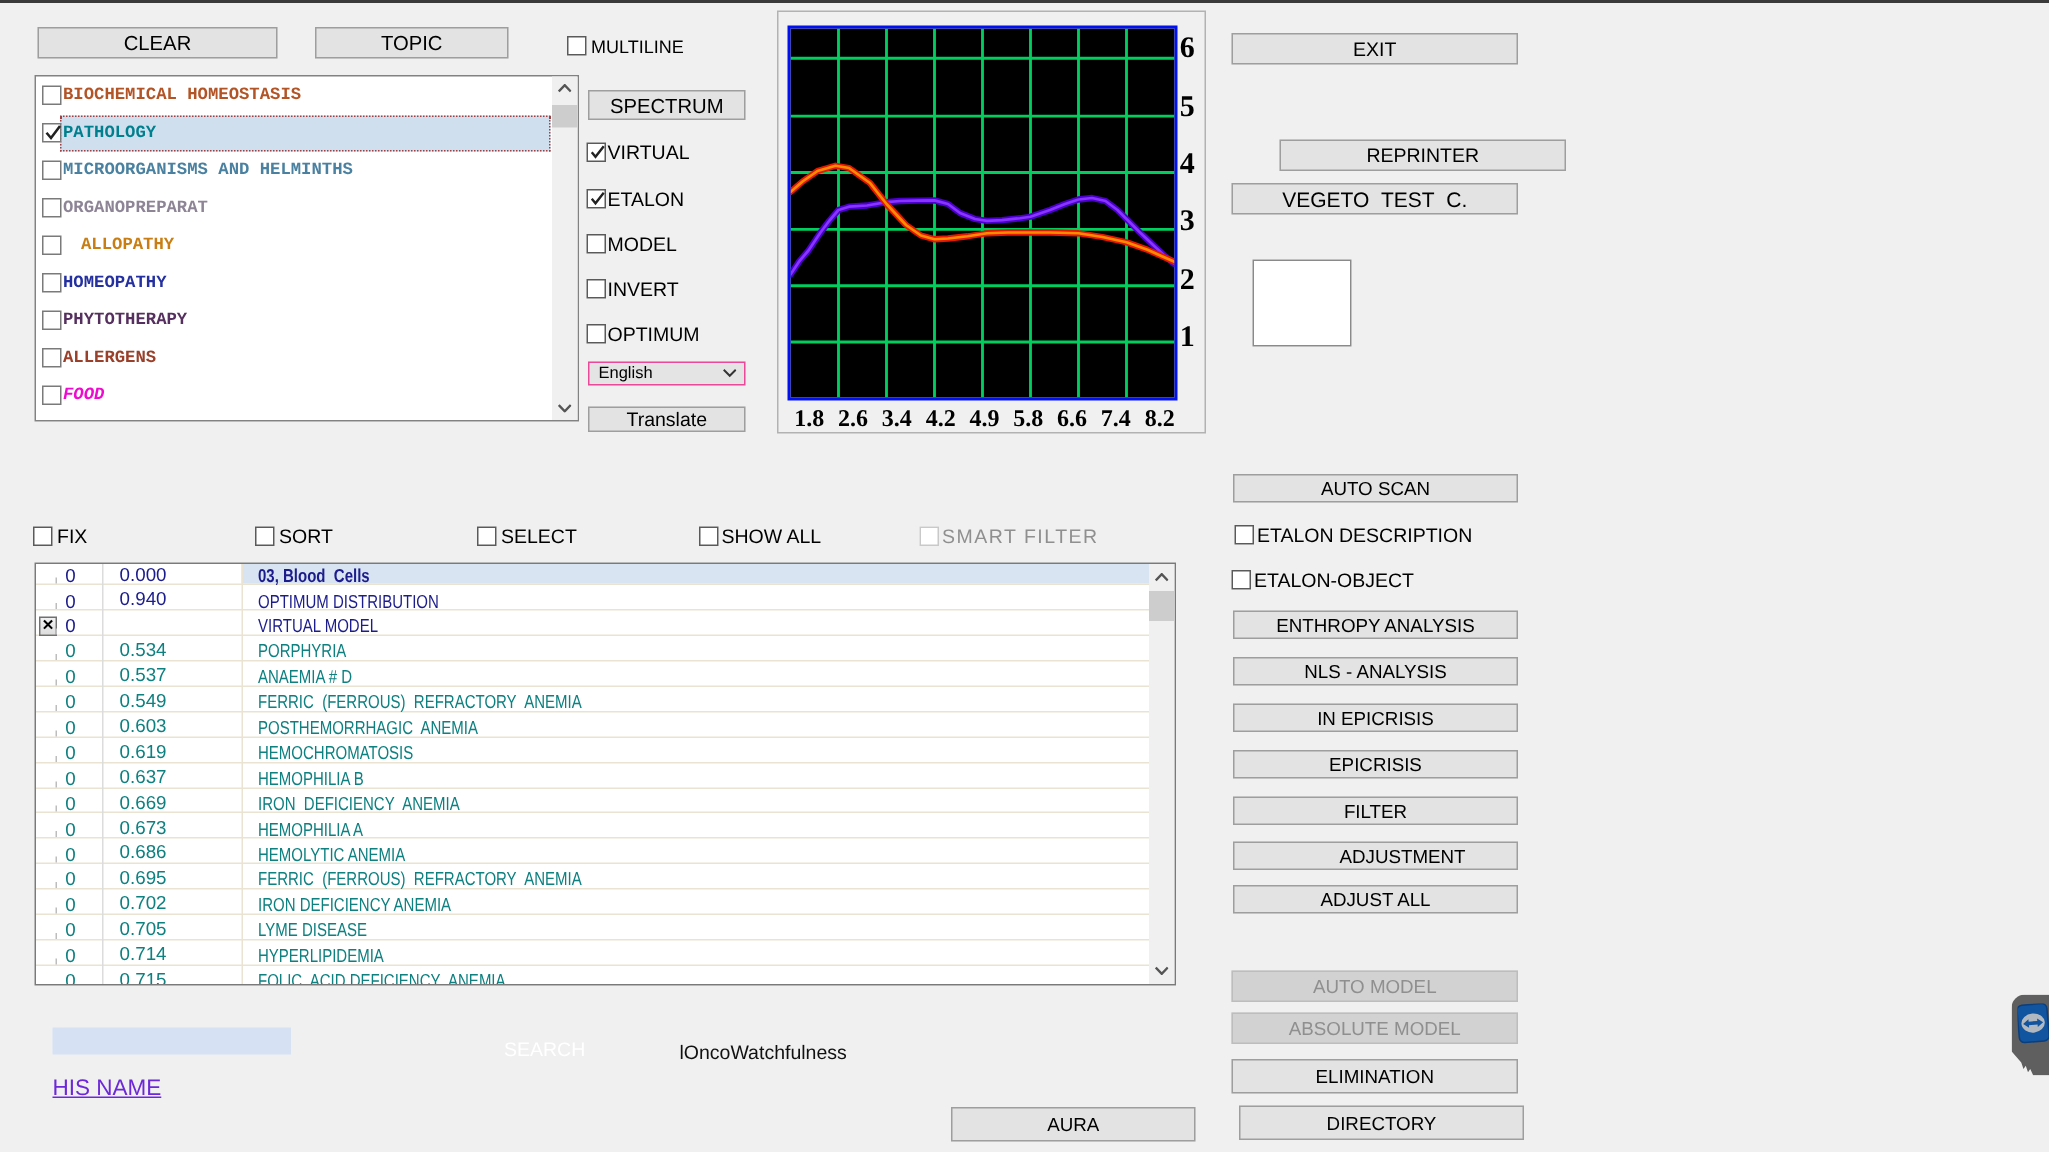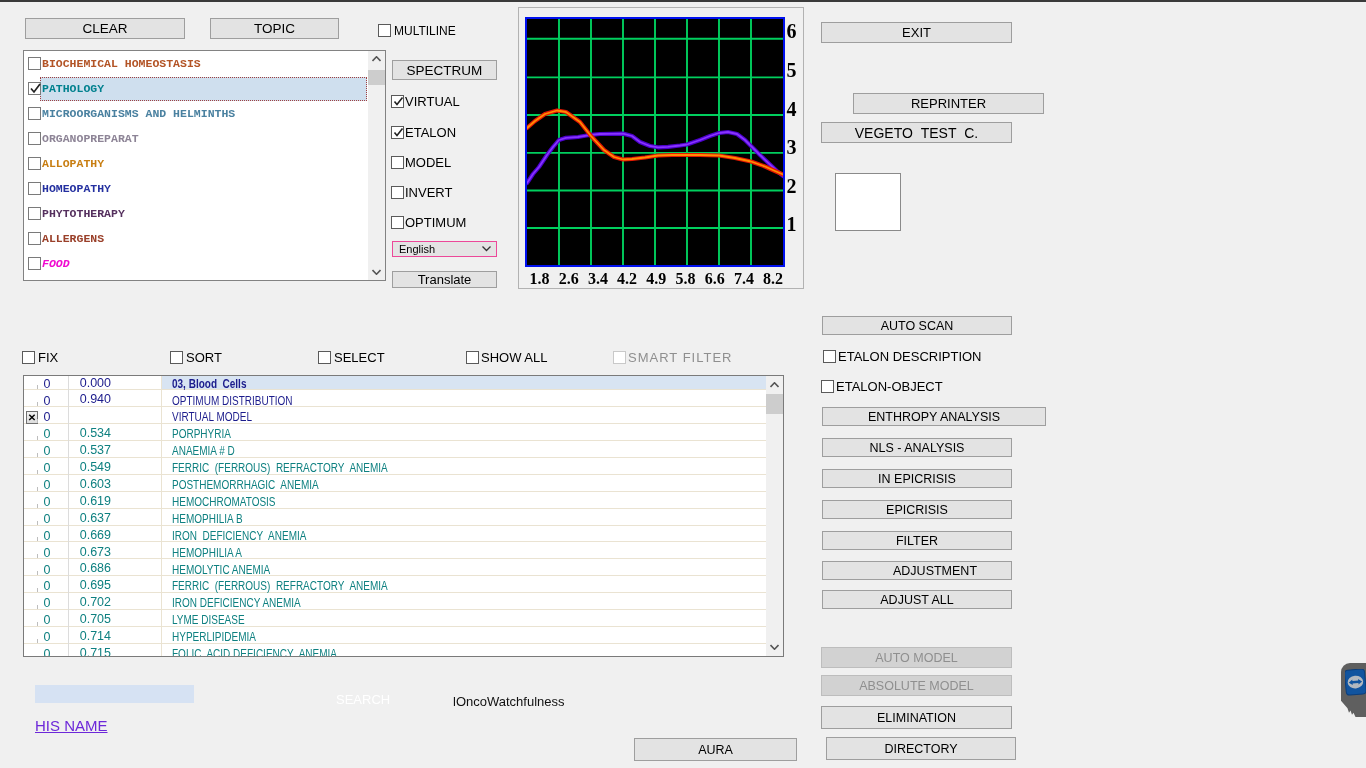--- a/index.html
+++ b/index.html
@@ -27,21 +27,21 @@
 <div class="btn" style="left:210px;top:18px;width:129px;height:21px;font-size:13.5px;">TOPIC</div>
 <span class="cb" style="left:378px;top:24px;"></span>
 <span class="cblab" style="left:394px;top:24px;font-size:12px;">MULTILINE</span>
 
 <div class="abs" id="listbox" style="left:23px;top:50px;width:363px;height:231px;background:#fff;border:1px solid #828282;box-sizing:border-box;">
  <div class="abs" style="left:16px;top:26px;width:327px;height:24px;background:#cfdfee;border:1px dotted #a04040;box-sizing:border-box;"></div>
  <div class="lbi" style="top:6px;color:#b35426;">BIOCHEMICAL HOMEOSTASIS</div>
  <div class="lbi" style="top:31px;color:#00808e;">PATHOLOGY</div>
  <div class="lbi" style="top:56px;color:#4a81a0;">MICROORGANISMS AND HELMINTHS</div>
  <div class="lbi" style="top:81px;color:#8d8496;">ORGANOPREPARAT</div>
- <div class="lbi" style="top:106px;color:#c87e12;">ALLOPATHY</div>
+ <div class="lbi" style="top:106px;color:#c87e12;padding-left:12px;">ALLOPATHY</div>
  <div class="lbi" style="top:131px;color:#2430a0;">HOMEOPATHY</div>
  <div class="lbi" style="top:156px;color:#55305e;">PHYTOTHERAPY</div>
  <div class="lbi" style="top:181px;color:#9a402a;">ALLERGENS</div>
  <div class="lbi" style="top:206px;color:#f00ad0;font-style:italic;">FOOD</div>
  <span class="cb" style="left:4px;top:6px;border-color:#7a7a7a;"></span>
  <span class="cb" style="left:4px;top:31px;border-color:#7a7a7a;">
       <svg class="ck" viewBox="0 0 13 13">
         <path d="M2 6.5 L5 10 L11 2" stroke="#222" stroke-width="1.7" fill="none"></path>
       </svg>
     </span>
@@ -143,21 +143,21 @@
 <div class="btn" style="left:821px;top:22px;width:191px;height:21px;font-size:13px;">EXIT</div>
 <div class="btn" style="left:821px;top:93px;width:191px;height:21px;font-size:13px;margin-left:32px;">REPRINTER</div>
 <div class="btn" style="left:821px;top:122px;width:191px;height:21px;font-size:14px;">VEGETO&nbsp;&nbsp;TEST&nbsp;&nbsp;C.</div>
 <div class="abs" style="left:835px;top:173px;width:66px;height:58px;background:#fff;border:1px solid #8a8a8a;box-sizing:border-box;"></div>
 
 <div class="btn" style="left:822px;top:316px;width:190px;height:19px;">AUTO SCAN</div>
 <span class="cb" style="left:823px;top:350px;"></span>
 <span class="cblab" style="left:838px;top:349px;">ETALON DESCRIPTION</span>
 <span class="cb" style="left:821px;top:380px;"></span>
 <span class="cblab" style="left:836px;top:379px;">ETALON-OBJECT</span>
-<div class="btn" style="left:822px;top:407px;width:224px;height:19px;">ENTHROPY ANALYSIS</div>
+<div class="btn" style="left:822px;top:407px;width:190px;height:19px;">ENTHROPY ANALYSIS</div>
 <div class="btn" style="left:822px;top:438px;width:190px;height:19px;">NLS - ANALYSIS</div>
 <div class="btn" style="left:822px;top:469px;width:190px;height:19px;">IN EPICRISIS</div>
 <div class="btn" style="left:822px;top:500px;width:190px;height:19px;">EPICRISIS</div>
 <div class="btn" style="left:822px;top:531px;width:190px;height:19px;">FILTER</div>
 <div class="btn" style="left:822px;top:561px;width:190px;height:19px;padding-left:36px;">ADJUSTMENT</div>
 <div class="btn" style="left:822px;top:590px;width:190px;height:19px;">ADJUST ALL</div>
 
 <div class="btn dis" style="left:821px;top:647px;width:191px;height:21px;">AUTO MODEL</div>
 <div class="btn dis" style="left:821px;top:675px;width:191px;height:21px;">ABSOLUTE MODEL</div>
 <div class="btn" style="left:821px;top:706px;width:191px;height:23px;">ELIMINATION</div>

